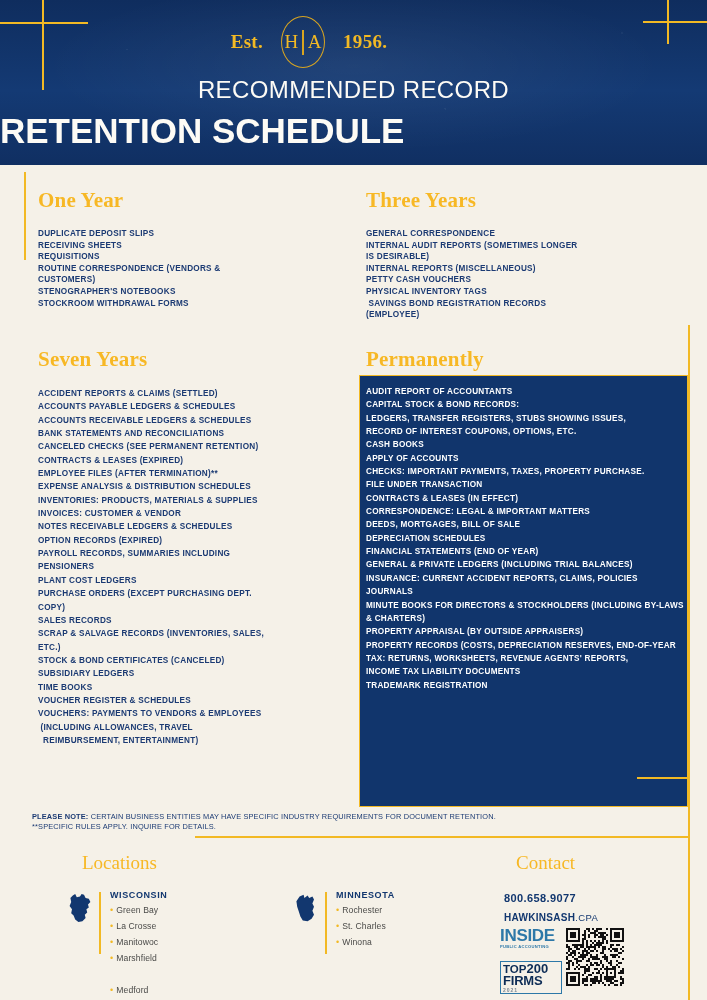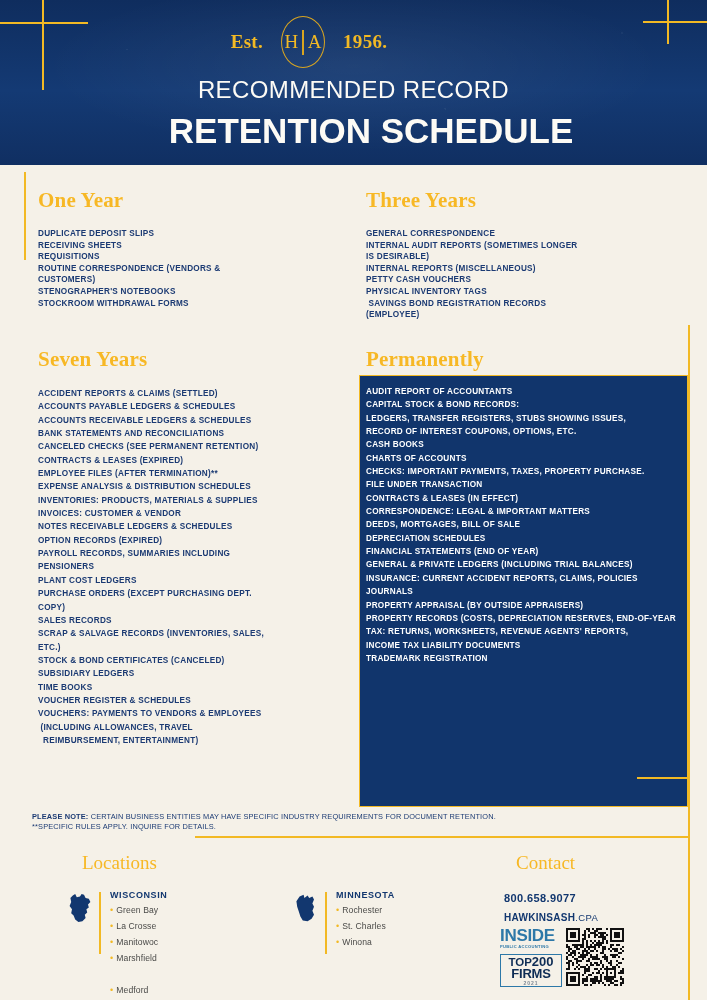--- a/index.html
+++ b/index.html
@@ -57,24 +57,23 @@
   }
   .logo-mark .lm-bar{
     width:1.4px;height:25px;background:#d9a520;margin:0 4px;
   }
   .title1{
     position:absolute;left:0;top:78px;width:707px;text-align:center;
     color:#fdfbf5;font-size:24px;font-weight:400;letter-spacing:0.4px;line-height:1;
     font-family:"Liberation Sans", sans-serif;
   }
   .title2{
-    position:absolute;left:0;top:113px;width:670px;text-align:center;
+    position:absolute;left:0;top:113px;width:670px;
     color:#fdfbf5;font-size:35px;font-weight:bold;letter-spacing:0px;line-height:1;
     font-family:"Liberation Sans", sans-serif;
-    padding-left:36px;
   }
 
   
   .rule{position:absolute;background:#f2b924;}
   .v-left{left:24px;top:172px;width:2px;height:88px;}
   .v-right{left:688px;top:325px;width:2px;height:675px;}
   .h-footer{left:195px;top:836px;width:493px;height:1.6px;}
 
   
   .sec-title{
@@ -149,21 +148,21 @@
   .badge{position:absolute;left:500px;top:928px;width:62px;height:58px;}
   .badge .b-inside{
     color:#2d78a8;font-size:17px;font-weight:bold;letter-spacing:-0.3px;
     font-family:"Liberation Sans", sans-serif;line-height:15px;
   }
   .badge .b-sub{
     color:#2d78a8;font-size:4.1px;font-weight:bold;letter-spacing:0.3px;
     font-family:"Liberation Sans", sans-serif;margin-top:1px;
   }
   .badge .b-frame{
-    border:1.4px solid #2d78a8;margin-top:5px;padding:1px 2px 0 2px;text-align:center;
+    border:1.4px solid #2d78a8;margin-top:12px;padding:1px 2px 0 2px;text-align:left;
   }
   .badge .b-top{
     color:#0d2c55;font-size:11.5px;font-weight:bold;line-height:11px;
     font-family:"Liberation Sans", sans-serif;
   }
   .badge .b-top .n200{font-size:13px;}
   .badge .b-firms{
     color:#0d2c55;font-size:13px;font-weight:bold;line-height:12px;letter-spacing:-0.2px;
     font-family:"Liberation Sans", sans-serif;
   }
@@ -264,34 +263,36 @@
 
   <div class="sec-title" style="left:366px;top:347px;">Permanently</div>
   <div class="perm-box"></div>
   <div class="perm-list" id="list-permanently">
       <div>AUDIT REPORT OF ACCOUNTANTS</div>
       <div>CAPITAL STOCK &amp; BOND RECORDS:</div>
       <div> LEDGERS, TRANSFER REGISTERS, STUBS SHOWING
 ISSUES,</div>
       <div> RECORD OF INTEREST COUPONS, OPTIONS, ETC.</div>
       <div>CASH BOOKS</div>
-      <div>CHARTS OF ACCOUNTS</div>
+      <div>APPLY OF ACCOUNTS</div>
       <div>CHECKS: IMPORTANT PAYMENTS, TAXES, PROPERTY
 PURCHASE.</div>
       <div> FILE UNDER TRANSACTION</div>
       <div>CONTRACTS &amp; LEASES (IN EFFECT)</div>
       <div>CORRESPONDENCE: LEGAL &amp; IMPORTANT MATTERS</div>
       <div>DEEDS, MORTGAGES, BILL OF SALE</div>
       <div>DEPRECIATION SCHEDULES</div>
       <div>FINANCIAL STATEMENTS (END OF YEAR)</div>
       <div>GENERAL &amp; PRIVATE LEDGERS (INCLUDING TRIAL
 BALANCES)</div>
       <div>INSURANCE: CURRENT ACCIDENT REPORTS, CLAIMS,
 POLICIES</div>
       <div>JOURNALS</div>
+      <div>MINUTE BOOKS FOR DIRECTORS &amp; STOCKHOLDERS
+ (INCLUDING BY-LAWS &amp; CHARTERS)</div>
       <div>PROPERTY APPRAISAL (BY OUTSIDE APPRAISERS)</div>
       <div>PROPERTY RECORDS (COSTS, DEPRECIATION
 RESERVES, END-OF-YEAR</div>
       <div>TAX: RETURNS, WORKSHEETS, REVENUE AGENTS'
 REPORTS,</div>
       <div> INCOME TAX LIABILITY DOCUMENTS</div>
       <div>TRADEMARK REGISTRATION</div>
     </div>
   <div class="perm-inner-rule"></div>
 

